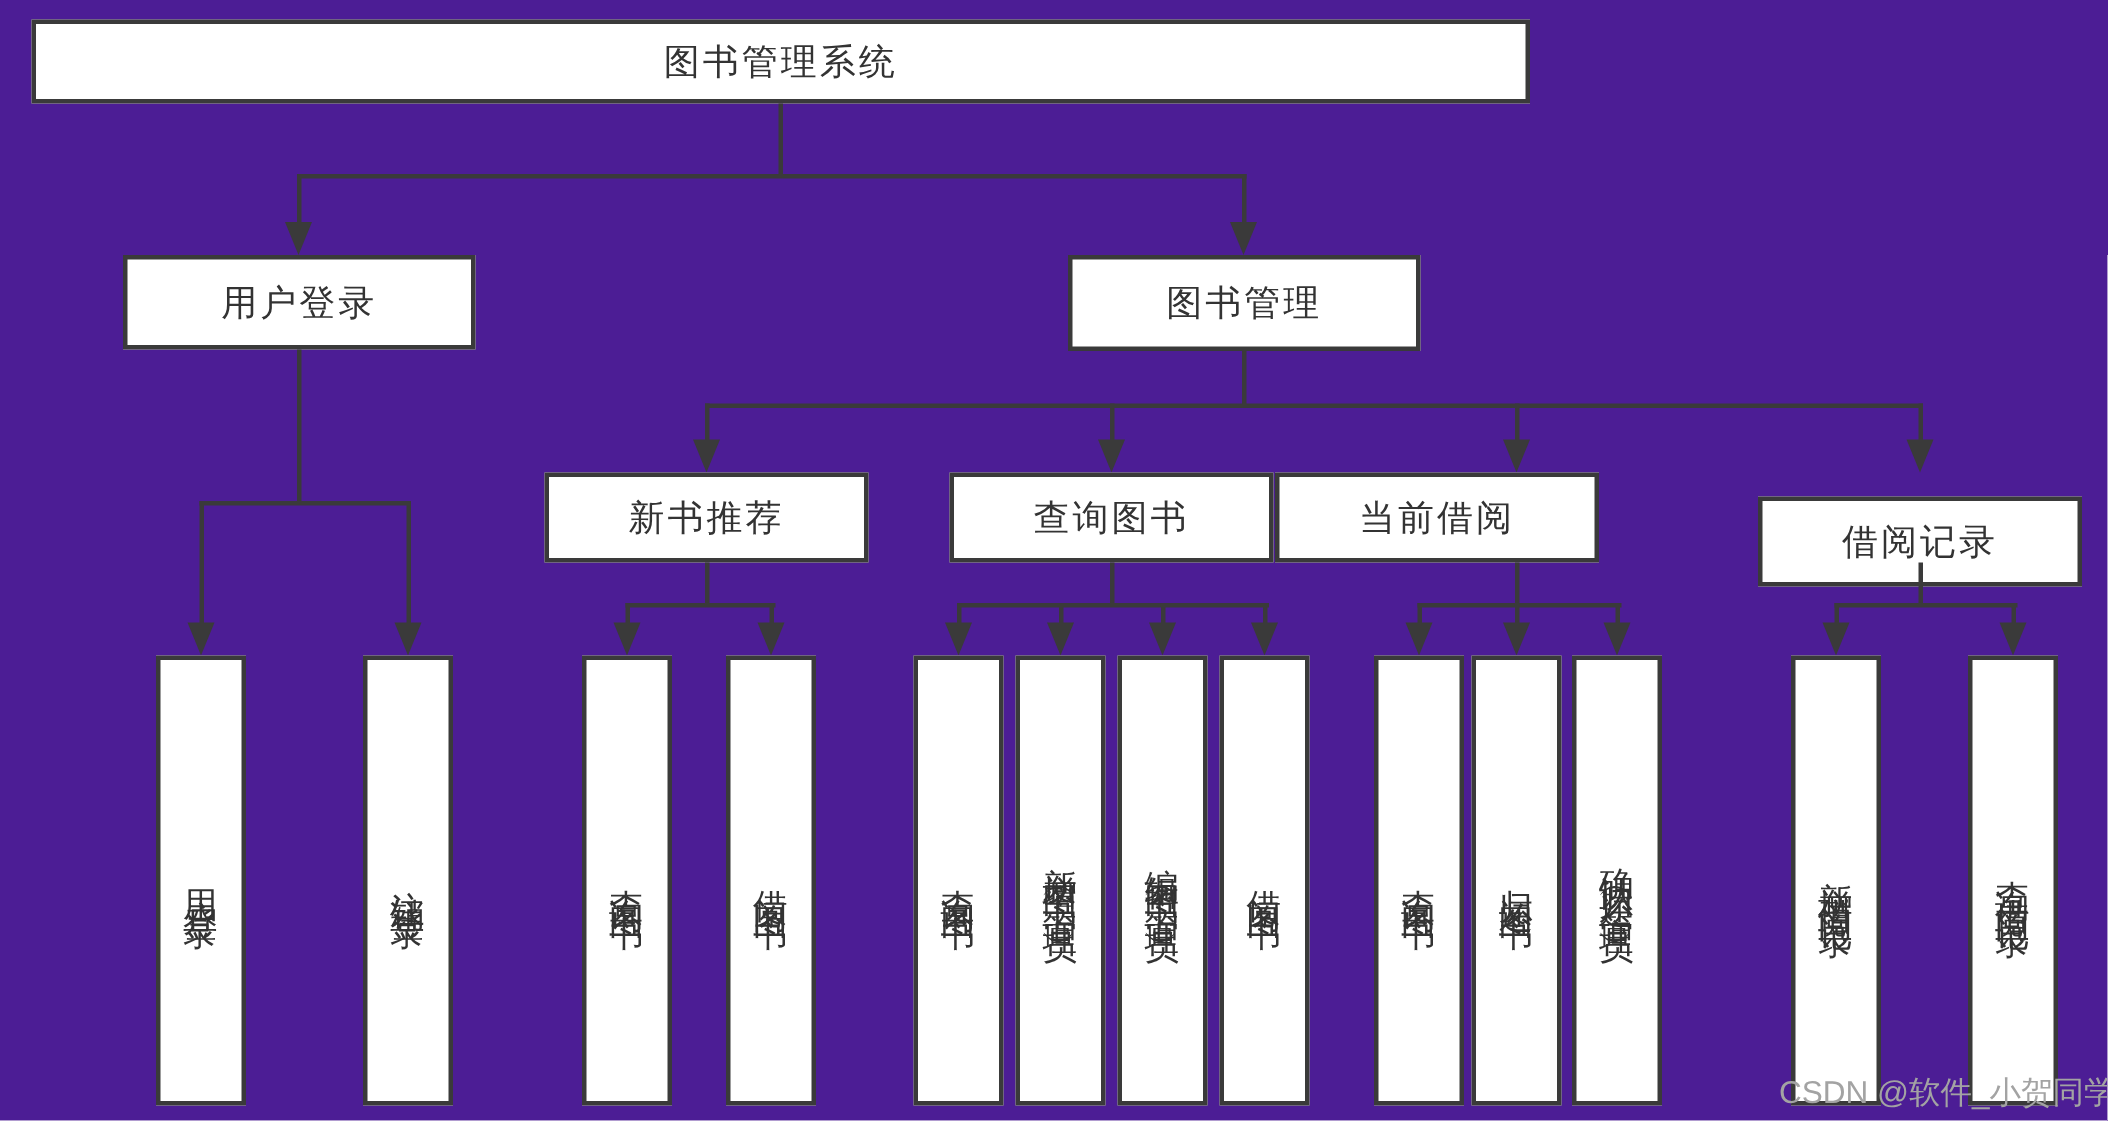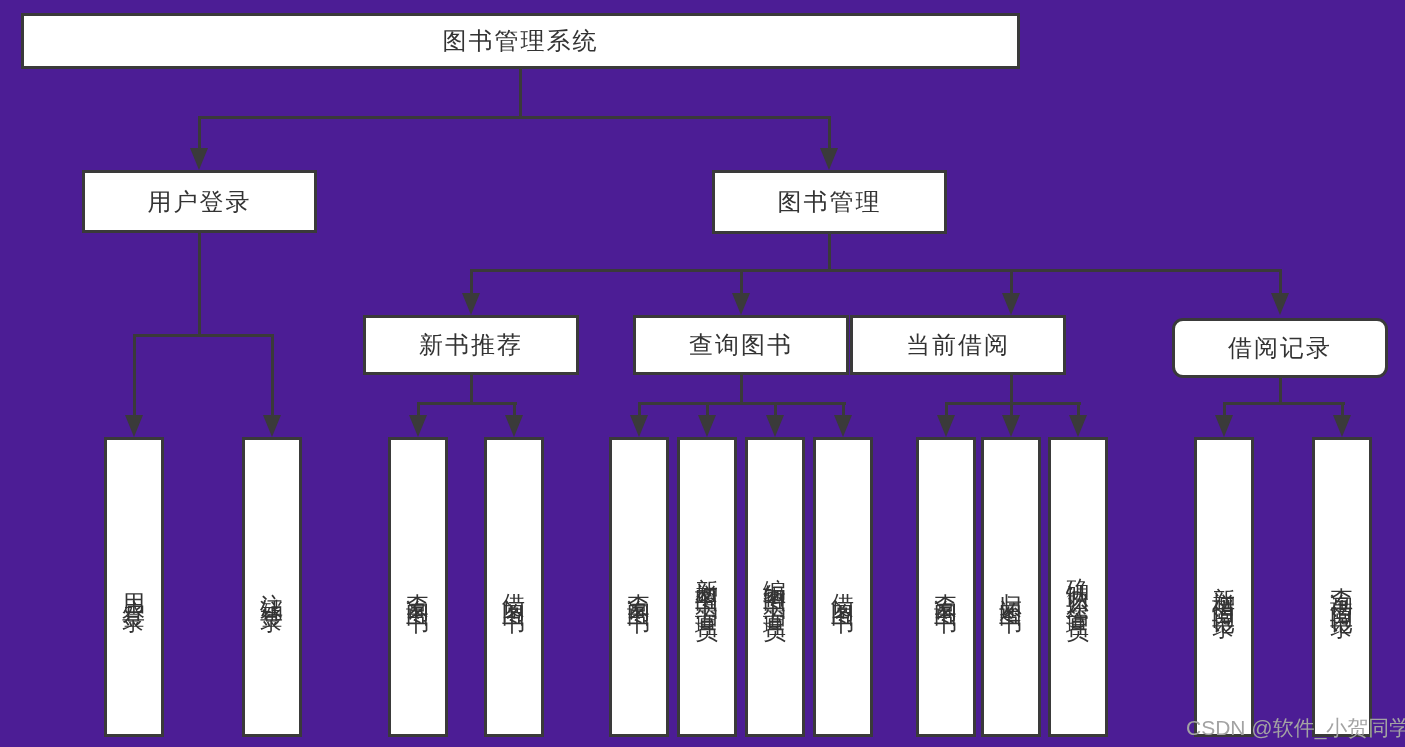--- a/index.html
+++ b/index.html
@@ -90,21 +90,21 @@
   <div class="line" style="left:740px; top:269px; width:3px; height:26px;"></div>
   <div class="arrow" style="left:732px; top:293px;"></div>
   <div class="line" style="left:1010px; top:269px; width:3px; height:26px;"></div>
   <div class="arrow" style="left:1002px; top:293px;"></div>
   <div class="line" style="left:1279px; top:269px; width:3px; height:26px;"></div>
   <div class="arrow" style="left:1271px; top:293px;"></div>
 
   <div class="box h" style="left:363px; top:315px; width:216px; height:60px;">新书推荐</div>
   <div class="box h" style="left:633px; top:315px; width:216px; height:60px;">查询图书</div>
   <div class="box h" style="left:850px; top:315px; width:216px; height:60px;">当前借阅</div>
-  <div class="box h" style="left:1172px; top:318px; width:216px; height:60px;border-radius:11px;">借阅记录</div>
+  <div class="box h" style="left:1172px; top:331px; width:216px; height:60px;">借阅记录</div>
 
   <div class="line" style="left:470px; top:375px; width:3px; height:29px;"></div>
   <div class="line" style="left:417px; top:402px; width:100px; height:3px;"></div>
   <div class="line" style="left:417px; top:402px; width:3px; height:15px;"></div>
   <div class="arrow" style="left:409px; top:415px;"></div>
   <div class="line" style="left:513px; top:402px; width:3px; height:15px;"></div>
   <div class="arrow" style="left:505px; top:415px;"></div>
 
   <div class="line" style="left:740px; top:375px; width:3px; height:29px;"></div>
   <div class="line" style="left:638px; top:402px; width:208px; height:3px;"></div>

